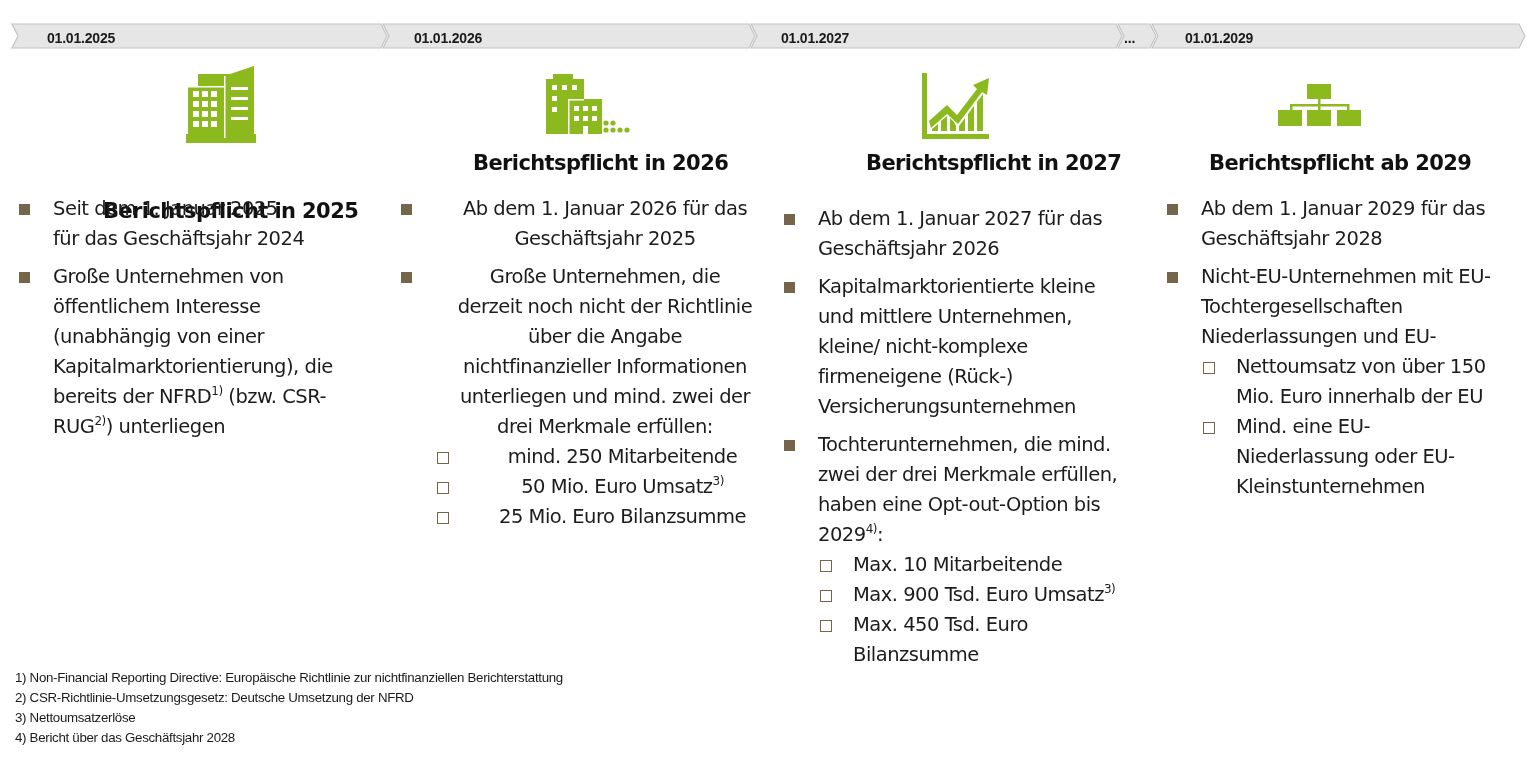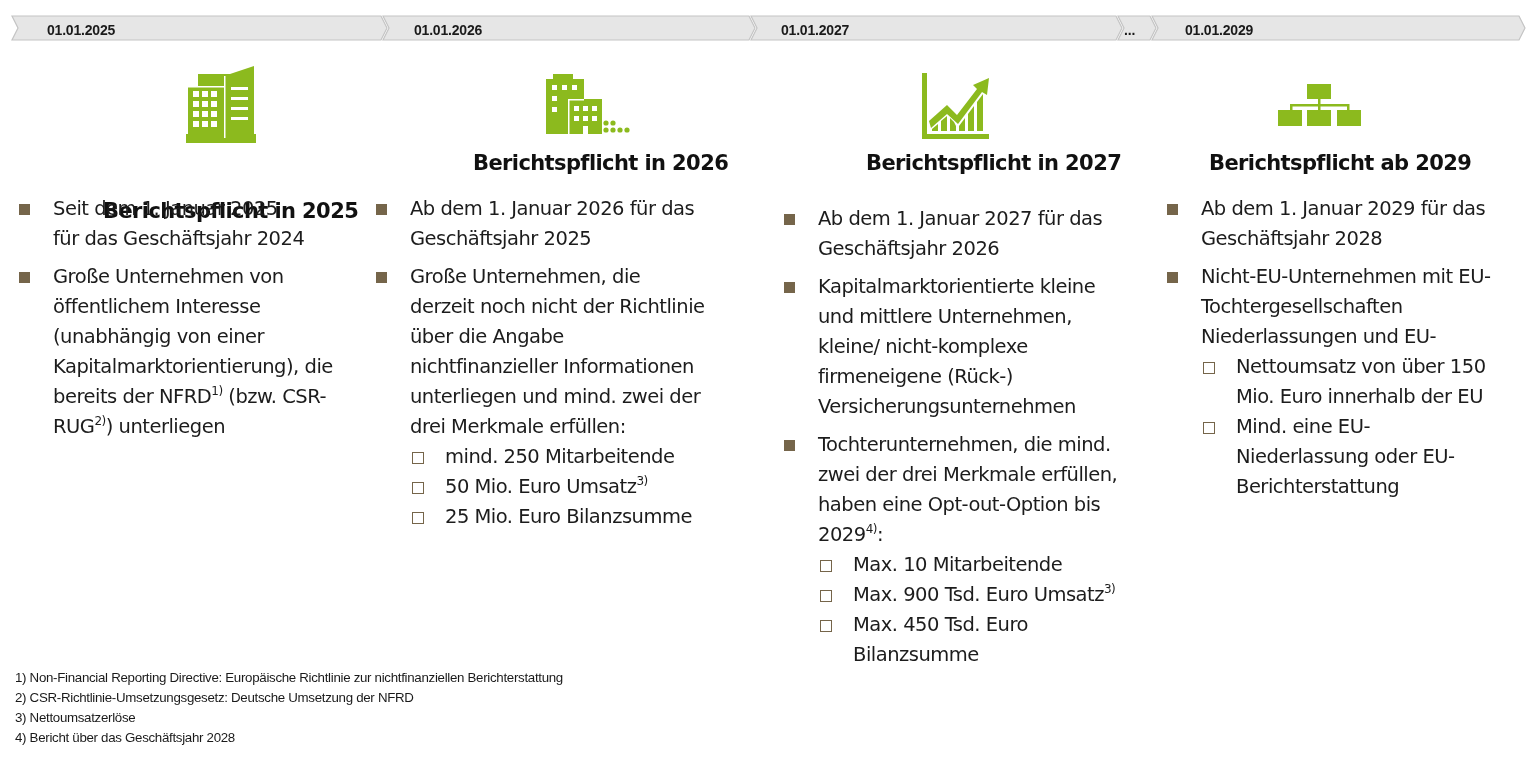--- a/index.html
+++ b/index.html
@@ -1,20 +1,20 @@
 <!DOCTYPE html>
 <html><head>
   <meta charset="utf-8">
   <style>
     html, body { margin: 0; padding: 0; background: #ffffff; }
     body { width: 1536px; height: 760px; position: relative; overflow: hidden;
            font-family: "Liberation Sans", "DejaVu Sans", sans-serif; color: #1a1a1a; }
 
     
-    .timeline { position: absolute; left: 0; top: 0; width: 1256px; height: 50px; padding-left: 17px; }
+    .timeline { position: absolute; left: 0; top: 8px; width: 1256px; height: 50px; padding-left: 17px; }
     .timeline svg { position: absolute; left: 0; top: 0; }
     .tl-label { position: absolute; top: 22px; font-size: 14px; font-weight: bold; color: #1a1a1a;
                 font-family: "Liberation Sans", sans-serif; letter-spacing: -0.2px; }
     .icon-wrap { position: absolute; }
     .col-title { position: absolute; font-size: 21px; font-weight: bold; white-space: nowrap;
                  color: #111; font-family: "DejaVu Sans", sans-serif; letter-spacing: -0.6px; }
     .list { position: absolute; margin: 0; padding: 0; list-style: none; }
     .item { position: relative; font-size: 19.5px; line-height: 30px; color: #1c1c1c;
             font-family: "DejaVu Sans", sans-serif; letter-spacing: -0.5px; margin-bottom: 8px; }
     .item .bullet { position: absolute; left: -34px; top: 10px; width: 11px; height: 11px; background: #75654a; }
@@ -126,21 +126,21 @@
           <rect x="38" y="32" width="5" height="5"></rect>
           <rect x="47" y="32" width="5" height="5"></rect>
         <rect x="29" y="42" width="5" height="5"></rect>
           <rect x="38" y="42" width="5" height="5"></rect>
           <rect x="47" y="42" width="5" height="5"></rect>
         <rect x="38" y="52" width="5" height="8"></rect>
       </g>
     </svg>
   </div>
   <div class="col-title" style="left:473px; top:151px;">Berichtspflicht in 2026</div>
-  <ul class="list" style="left:410px; top:194px; width:340px;">
+  <ul class="list" style="left:435px; top:194px; width:340px;text-align:center;">
     <li class="item">
       <span class="bullet"></span>
       <span class="line">Ab dem 1. Januar 2026 für das</span>
       <span class="line">Geschäftsjahr 2025</span>
     </li>
     <li class="item">
       <span class="bullet"></span>
       <span class="line">Große Unternehmen, die</span>
       <span class="line">derzeit noch nicht der Richtlinie</span>
       <span class="line">über die Angabe</span>
@@ -237,21 +237,21 @@
       <ul class="sub">
         <li class="sub-item">
             <span class="box"></span>
             <span class="line">Nettoumsatz von über 150</span>
             <span class="line">Mio. Euro innerhalb der EU</span>
           </li>
         <li class="sub-item">
             <span class="box"></span>
             <span class="line">Mind. eine EU-</span>
             <span class="line">Niederlassung oder EU-</span>
-            <span class="line">Berichterstattung</span>
+            <span class="line">Kleinstunternehmen</span>
           </li>
       </ul>
     </li>
   </ul>
 </div>
 
 <div class="footnotes">
   <div>1) Non-Financial Reporting Directive: Europäische Richtlinie zur nichtfinanziellen Berichterstattung</div>
   <div>2)  CSR-Richtlinie-Umsetzungsgesetz: Deutsche Umsetzung der NFRD</div>
   <div>3) Nettoumsatzerlöse</div>

